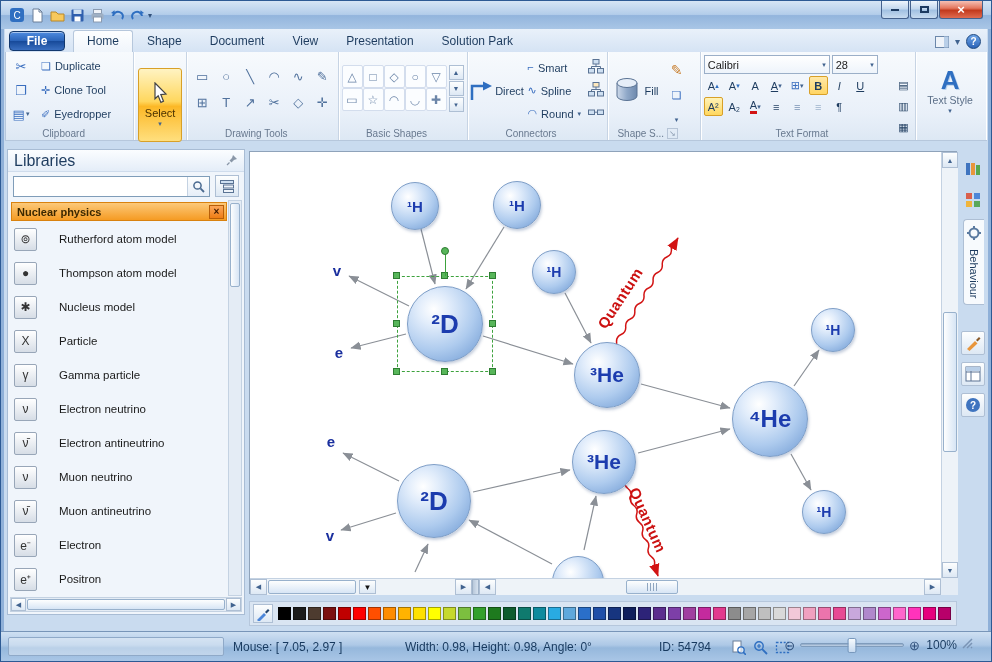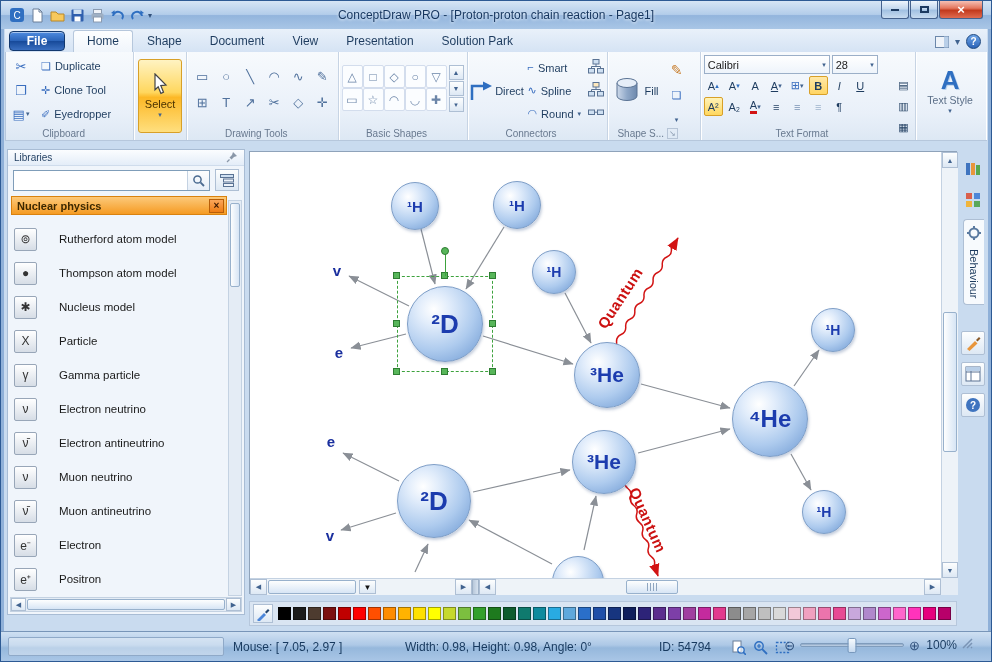--- a/index.html
+++ b/index.html
@@ -35,21 +35,21 @@
 .rgroup-label{position:absolute;bottom:1px;left:0;right:12px;text-align:center;font-size:10px;color:#68798f;display:flex;justify-content:center;gap:3px;}
 .launcher{font-size:8px;color:#8a9bb0;border:1px solid #b6c4d6;padding:0 1px;line-height:9px;}
 .gi{color:#3a6ebf;font-size:13px;line-height:1;}
 .gi.small{font-size:11px;}
 .caret{font-size:7px;color:#41638f;}
 .clip{display:flex;gap:4px;}
 .clip-icons{display:flex;flex-direction:column;gap:2px;}
 .mini-btn{width:24px;height:22px;display:flex;align-items:center;justify-content:center;gap:1px;border:1px solid transparent;border-radius:2px;}
 .clip-rows{display:flex;flex-direction:column;gap:2px;}
 .clip-row{display:flex;align-items:center;gap:4px;font-size:11px;color:#1e3c5f;height:22px;padding:0 4px;border-radius:2px;white-space:nowrap;}
-.select-btn{width:44px;height:74px;margin:4px 1px;border:1px solid #d8a028;border-radius:3px;background:linear-gradient(#fff3c2,#ffd75e 45%,#fcb826 52%,#ffdf7e);display:flex;flex-direction:column;align-items:center;justify-content:center;gap:1px;font-size:11px;color:#4a3200;}
+.select-btn{width:44px;height:74px;margin:13px 1px;border:1px solid #d8a028;border-radius:3px;background:linear-gradient(#fff3c2,#ffd75e 45%,#fcb826 52%,#ffdf7e);display:flex;flex-direction:column;align-items:center;justify-content:center;gap:1px;font-size:11px;color:#4a3200;}
 .toolgrid{display:grid;grid-template-columns:repeat(6,24px);grid-auto-rows:26px;margin-top:8px;}
 .gcell{display:flex;align-items:center;justify-content:center;color:#50719c;font-size:13px;border:1px solid transparent;border-radius:2px;}
 .shapegrid{display:grid;grid-template-columns:repeat(5,21px);grid-auto-rows:23px;margin-top:10px;}
 .shapegrid .gcell{border:1px solid #d3dded;background:#fbfdff;color:#6b85a8;font-size:12px;}
 .shape-scroll{display:flex;flex-direction:column;gap:1px;margin:10px 0 0 2px;}
 .sbtn{width:15px;height:15px;border:1px solid #aebfd4;background:linear-gradient(#fdfefe,#dde8f4);display:flex;align-items:center;justify-content:center;font-size:7px;color:#41638f;}
 .conn{display:flex;gap:4px;}
 .bigbtn{width:50px;height:72px;display:flex;flex-direction:row;align-items:center;justify-content:center;gap:2px;font-size:11px;color:#1e3c5f;border:1px solid transparent;border-radius:3px;}
 .conn-rows{display:flex;flex-direction:column;gap:2px;margin-top:2px;}
 .conn-row{display:flex;align-items:center;gap:4px;font-size:11px;color:#1e3c5f;height:21px;padding:0 3px;white-space:nowrap;}
@@ -59,21 +59,21 @@
 .combo{height:19px;border:1px solid #9bafc8;background:linear-gradient(#fff,#eef4fb);display:flex;align-items:center;font-size:11px;color:#222;padding:0 3px;justify-content:space-between;}
 .fmt-btn{min-width:19px;height:19px;border:1px solid transparent;border-radius:2px;display:flex;align-items:center;justify-content:center;font-size:11px;color:#1e3c5f;padding:0 2px;}
 .fmt-btn.pressed{border-color:#d8a028;background:linear-gradient(#ffe8a8,#ffd564);}
 .fmt-btn.yellow{border-color:#d8a028;background:linear-gradient(#fff3b8,#ffd75e);}
 .fmt-side{display:flex;flex-direction:column;gap:2px;margin-left:3px;}
 .tstyle{display:flex;flex-direction:column;align-items:center;justify-content:center;width:62px;height:72px;gap:1px;font-size:10.5px;color:#5c6f88;}
 .tstyle .bigA{font-size:26px;font-weight:bold;color:#2f6fc1;text-shadow:1px 1px 0 #bcd2ec;line-height:1;}
 
 
 .lib-panel{position:absolute;left:6px;top:148px;width:238px;height:466px;background:#f0f5fb;border:1px solid #a8bcd4;}
-.lib-header{height:16px;display:flex;align-items:center;justify-content:space-between;padding:0 6px;font-size:10px;color:#1e3c5f;background:linear-gradient(#fbfdff,#e4edf8);border-bottom:1px solid #cfdcec;}
+.lib-header{height:22px;display:flex;align-items:center;justify-content:space-between;padding:0 6px;font-size:16px;color:#1e3c5f;background:linear-gradient(#fbfdff,#e4edf8);border-bottom:1px solid #cfdcec;}
 .lib-search{height:28px;display:flex;align-items:center;padding:0 5px;gap:5px;}
 .search-box{display:flex;height:21px;border:1px solid #7f9db9;background:#fff;flex:1;}
 .search-box input{flex:1;border:none;outline:none;font-size:11px;padding:0 4px;font-family:"Liberation Sans",sans-serif;min-width:0;}
 .search-btn{width:22px;display:flex;align-items:center;justify-content:center;border-left:1px solid #c4d2e2;background:linear-gradient(#fdfefe,#e6eef8);}
 .view-btn{width:24px;height:22px;border:1px solid #aebfd4;background:linear-gradient(#fdfefe,#dde8f4);display:flex;align-items:center;justify-content:center;}
 .lib-section{height:19px;margin:2px 17px 0 3px;background:linear-gradient(#fcc97a,#f59b23);border:1px solid #d9820f;display:flex;align-items:center;justify-content:space-between;padding:0 2px 0 5px;font-size:11px;font-weight:bold;color:#3c2800;}
 .sec-close{width:15px;height:14px;border:1px solid #b85e08;background:linear-gradient(#fba65a,#ef7d14);color:#3c1800;font-size:10px;font-weight:bold;display:flex;align-items:center;justify-content:center;line-height:1;}
 .lib-list{position:absolute;left:2px;top:72px;right:18px;bottom:18px;overflow:hidden;}
 .lib-item{display:flex;align-items:center;gap:7px;height:34px;padding:0 4px;}
 .lib-icon{width:23px;height:23px;border:1px solid #98a6b8;background:linear-gradient(#ffffff,#d6dde6);border-radius:2px;display:flex;align-items:center;justify-content:center;font-size:12px;color:#333;flex:none;}
@@ -180,21 +180,20 @@
           </svg>
         </span>
       <span class="qico">
           <svg width="15" height="15">
             <path d="M3 11 a5 4.5 0 1 1 9 -3" stroke="#2f6fc1" fill="none" stroke-width="2"></path>
             <path d="M14 5 l-3.4 -2.8 l-0.8 4.2 z" fill="#2f6fc1"></path>
           </svg>
         </span>
       <span class="qcaret">▾</span>
     </div>
-    <div class="title-text">ConceptDraw PRO - [Proton-proton chain reaction - Page1]</div>
     <div class="winbtns">
       <div class="wbtn">
           <span class="minbar"></span>
         </div>
       <div class="wbtn">
           <span class="maxbox" able="false"></span>
         </div>
       <div class="wbtn close">
           <span>×</span>
         </div>

